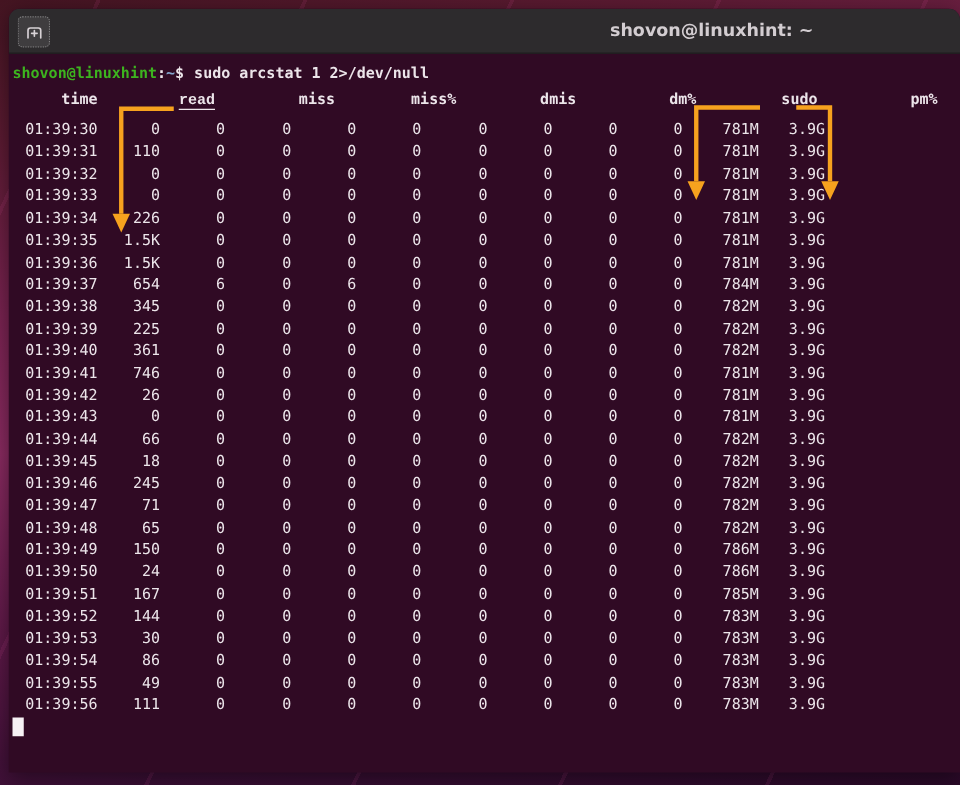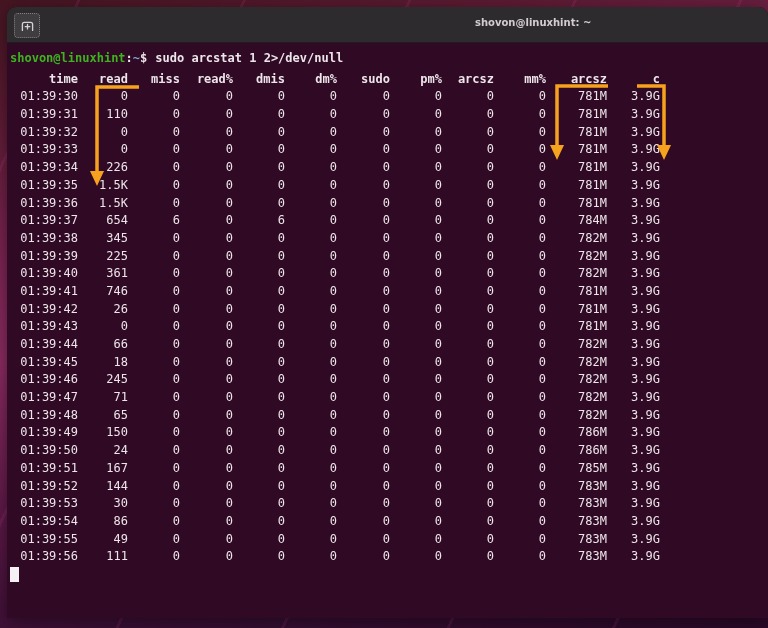--- a/index.html
+++ b/index.html
@@ -28,40 +28,40 @@
     position:relative;height:36px;background:var(--titlebar);
     border-bottom:1px solid #1e1c1e;
   }
   .newtab{
     position:absolute;left:7px;top:6px;width:26px;height:25px;
     background:#3f3d3f;border:1px dotted rgba(255,255,255,0.35);
     border-radius:4px;display:flex;align-items:center;justify-content:center;
     cursor:pointer;
   }
   .title{
-    position:absolute;left:468px;top:10px;
+    position:absolute;left:481px;top:10px;
     font-family:"DejaVu Sans","Liberation Sans",sans-serif;
-    font-size:10px;font-weight:bold;color:var(--title-fg);white-space:nowrap;
+    font-size:14px;font-weight:bold;color:var(--title-fg);white-space:nowrap;
   }
   .term-body{
     position:absolute;left:0;top:37px;right:0;bottom:0;
     padding:6px 0 0 3px;color:var(--fg);font-size:12px;
   }
   .line{height:17.7px;line-height:17.7px;white-space:pre;}
   .cmdline{margin-bottom:3px;font-weight:bold;}
   .green{color:var(--green);}
   .blue{color:var(--blue);}
   .cmdtext{margin-left:8px;}
   .grid-row{
     display:grid;height:17.7px;line-height:17.7px;
     grid-template-columns:68px 50px 52px 53px 52px 52px 53px 52px 52px 52px 61px 53px;
   }
   .grid-row>span{text-align:right;white-space:pre;}
-  .header-row{margin-bottom:0;font-weight:bold;}
-  .u{border-bottom:1.6px solid var(--underline);padding-bottom:0px;}
+  .header-row{margin-bottom:7px;font-weight:bold;gap:44px;}
+  .u{border-bottom:1.6px solid var(--underline);padding-bottom:0px;font-family:Liberation Mono, monospace;}
   .cursor-line{margin-top:0;}
   .cursor{display:inline-block;width:9px;height:15px;background:#f6f1f4;vertical-align:middle;}
   .arrows{position:absolute;left:0;top:0;pointer-events:none;}
 </style>
 </head>
 <body>
 
 <div class="screen">
 
   <div class="terminal">
@@ -76,21 +76,21 @@
       <div class="title">shovon@linuxhint: ~</div>
     </div>
 
     <div class="term-body">
       <div class="line cmdline"><span class="green">shovon@linuxhint</span><span>:</span><span class="blue">~</span><span>$</span><span class="cmdtext">sudo arcstat 1 2&gt;/dev/null</span></div>
 
       <div class="grid-row header-row" id="header-row">
           <span>time</span>
           <span><span class="u">read</span></span>
           <span>miss</span>
-          <span>read%</span>
+          <span>miss%</span>
           <span>dmis</span>
           <span>dm%</span>
           <span>sudo</span>
           <span>pm%</span>
           <span>arcsz</span>
           <span>mm%</span>
           <span><span class="u">arcsz</span></span>
           <span><span class="u">c</span></span>
         </div>
 

